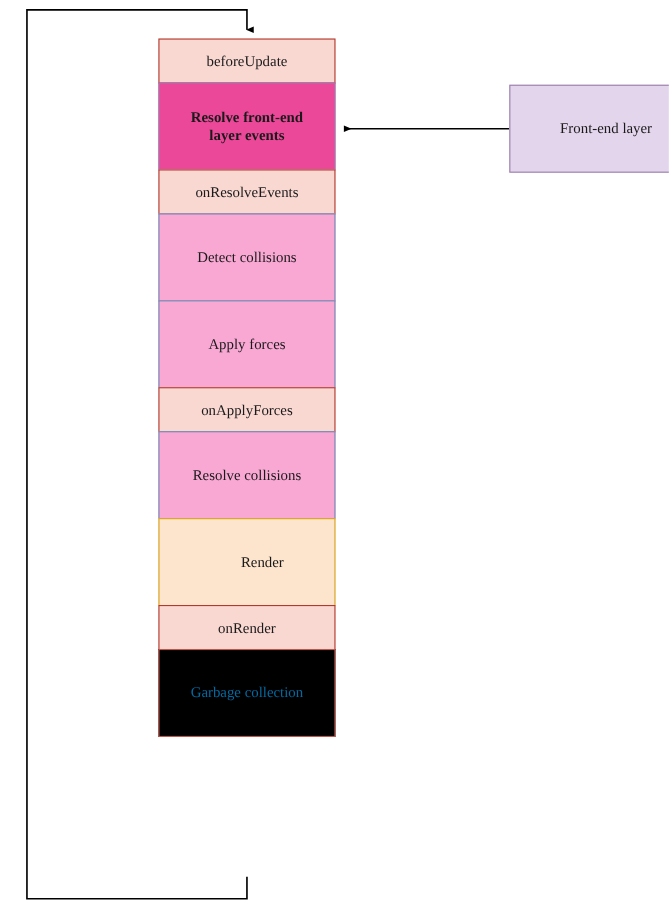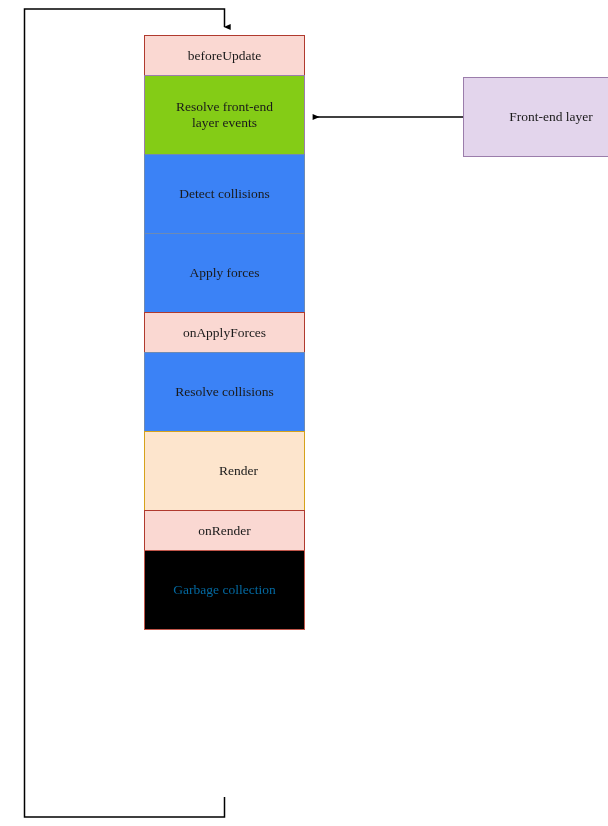--- a/index.html
+++ b/index.html
@@ -63,30 +63,31 @@
   
   .node.kind-hook {
     height: 41px;
     background: #fad8d2;
     border: 1.3px solid #b03a2e;
   }
 
   
   .node.kind-phase {
     height: 80px;
-    background: #3b82f6;
+    background: #f9a8d4;
     border: 1.3px solid #6c8ab5;
     justify-content: center;
   }
 
   
   .node.kind-frontend {
     height: 80px;
-    background: #84cc16;
+    background: #ec4899;
     border: 1.3px solid #9b7dab;
+    font-weight: bold;
   }
 
   
   .node.kind-render {
     height: 80px;
     background: #fde5cd;
     border: 1.3px solid #d5a21b;
     padding-left: 28px;
   }
 
@@ -143,20 +144,23 @@
 
     <div class="node kind-hook">
       <span class="node-label">beforeUpdate</span>
     </div>
 
     <div class="node kind-frontend">
       <span class="node-label">Resolve front-end
 layer events</span>
     </div>
 
+    <div class="node kind-hook">
+      <span class="node-label">onResolveEvents</span>
+    </div>
 
     <div class="node kind-phase">
       <span class="node-label">Detect collisions</span>
     </div>
 
 
     <div class="node kind-phase">
       <span class="node-label">Apply forces</span>
     </div>
 

